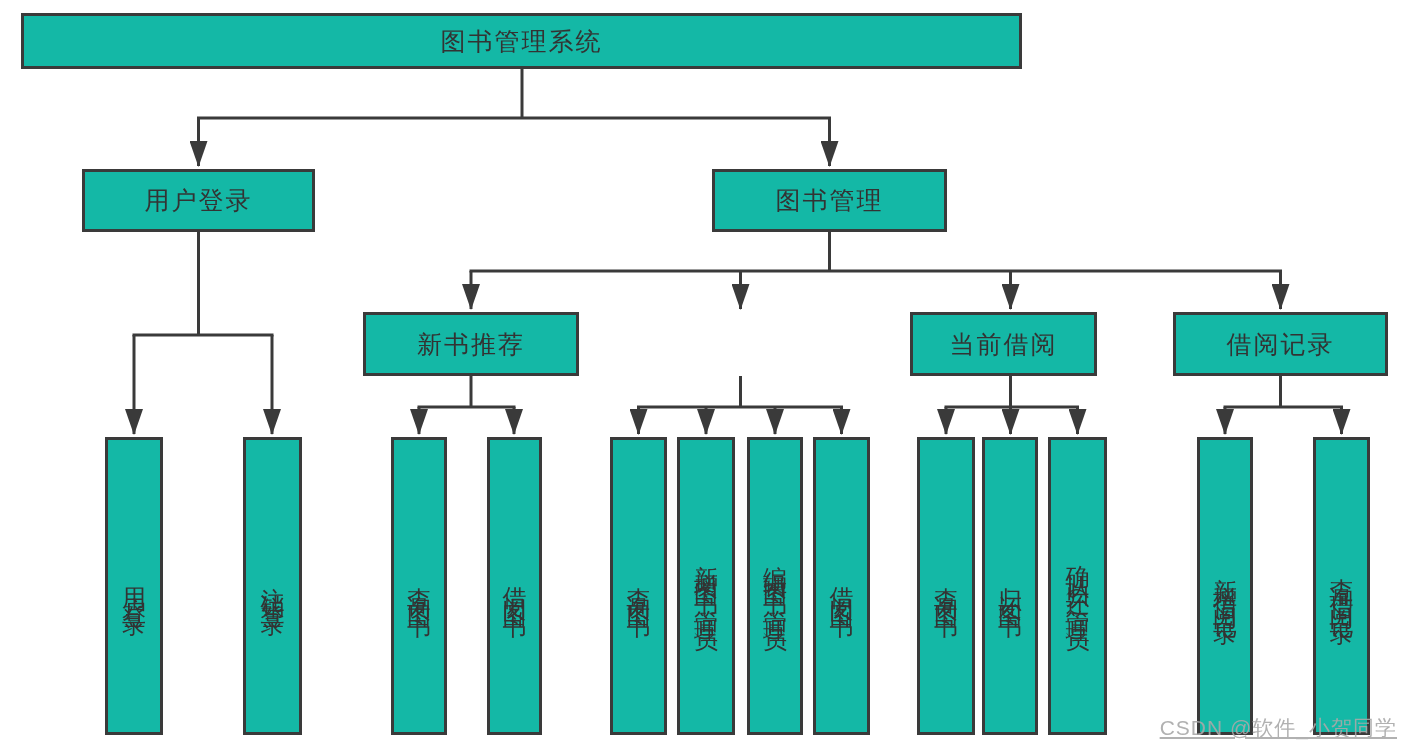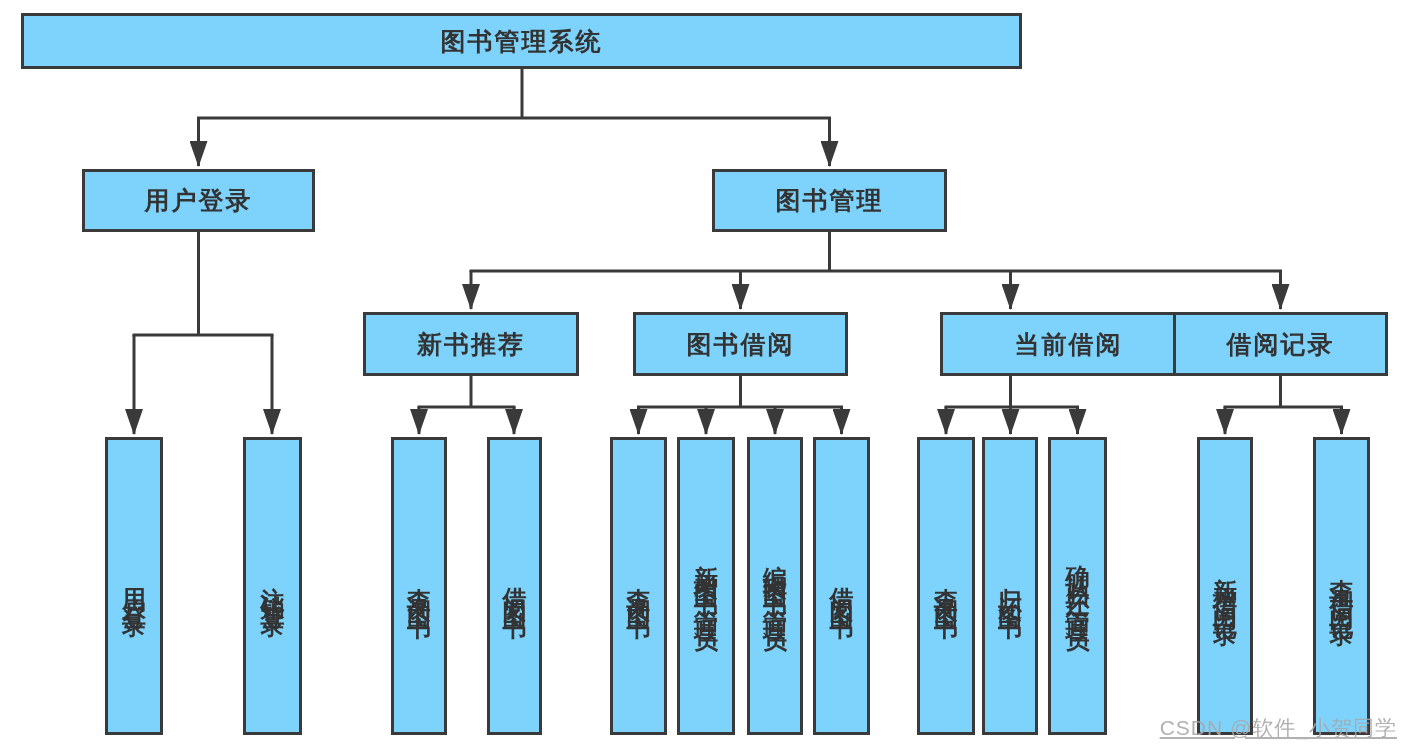--- a/index.html
+++ b/index.html
@@ -13,27 +13,26 @@
     position:relative;
     width:1405px;height:747px;
     background:var(--bg);
     font-family:"Liberation Sans","DejaVu Sans",sans-serif;
     overflow:hidden;
   }
   .node{
     position:absolute;
     box-sizing:border-box;
     border:3px solid var(--line);
-    background:#7dd3fc;
+    background:#14b8a6;
     color:var(--text);
     display:flex;
     align-items:center;
     justify-content:center;
     text-align:center;
-    font-weight:bold;
   }
   .node.h{
     font-size:25px;
     letter-spacing:2px;
     white-space:nowrap;
   }
   .node.v{
     font-size:24px;
     letter-spacing:9px;
     writing-mode:vertical-rl;
@@ -116,22 +115,21 @@
     <path d="M1225,407 V434" marker-end="url(#arw)"></path>
     <path d="M1341.5,407 V434" marker-end="url(#arw)"></path>
   </svg>
 
   <div class="node h" style="left:21px;top:13px;width:1001px;height:56px">图书管理系统</div>
 
   <div class="node h" style="left:82px;top:169px;width:233px;height:63px">用户登录</div>
   <div class="node h" style="left:712px;top:169px;width:235px;height:63px">图书管理</div>
 
   <div class="node h" style="left:363px;top:312px;width:216px;height:64px">新书推荐</div>
-  <div class="node h" style="left:633px;top:312px;width:215px;height:64px">图书借阅</div>
-  <div class="node h" style="left:940px;top:312px;width:257px;height:64px">当前借阅</div>
+  <div class="node h" style="left:910px;top:312px;width:187px;height:64px">当前借阅</div>
   <div class="node h" style="left:1173px;top:312px;width:215px;height:64px">借阅记录</div>
 
   <div class="node v" style="left:105px;top:437px;width:58px;height:298px">用户登录</div>
   <div class="node v" style="left:243px;top:437px;width:59px;height:298px">注销登录</div>
 
   <div class="node v" style="left:391px;top:437px;width:56px;height:298px">查询图书</div>
   <div class="node v" style="left:487px;top:437px;width:55px;height:298px">借阅图书</div>
 
   <div class="node v" style="left:610px;top:437px;width:57px;height:298px">查询图书</div>
   <div class="node v" style="left:677px;top:437px;width:58px;height:298px">新增图书（管理员）</div>

